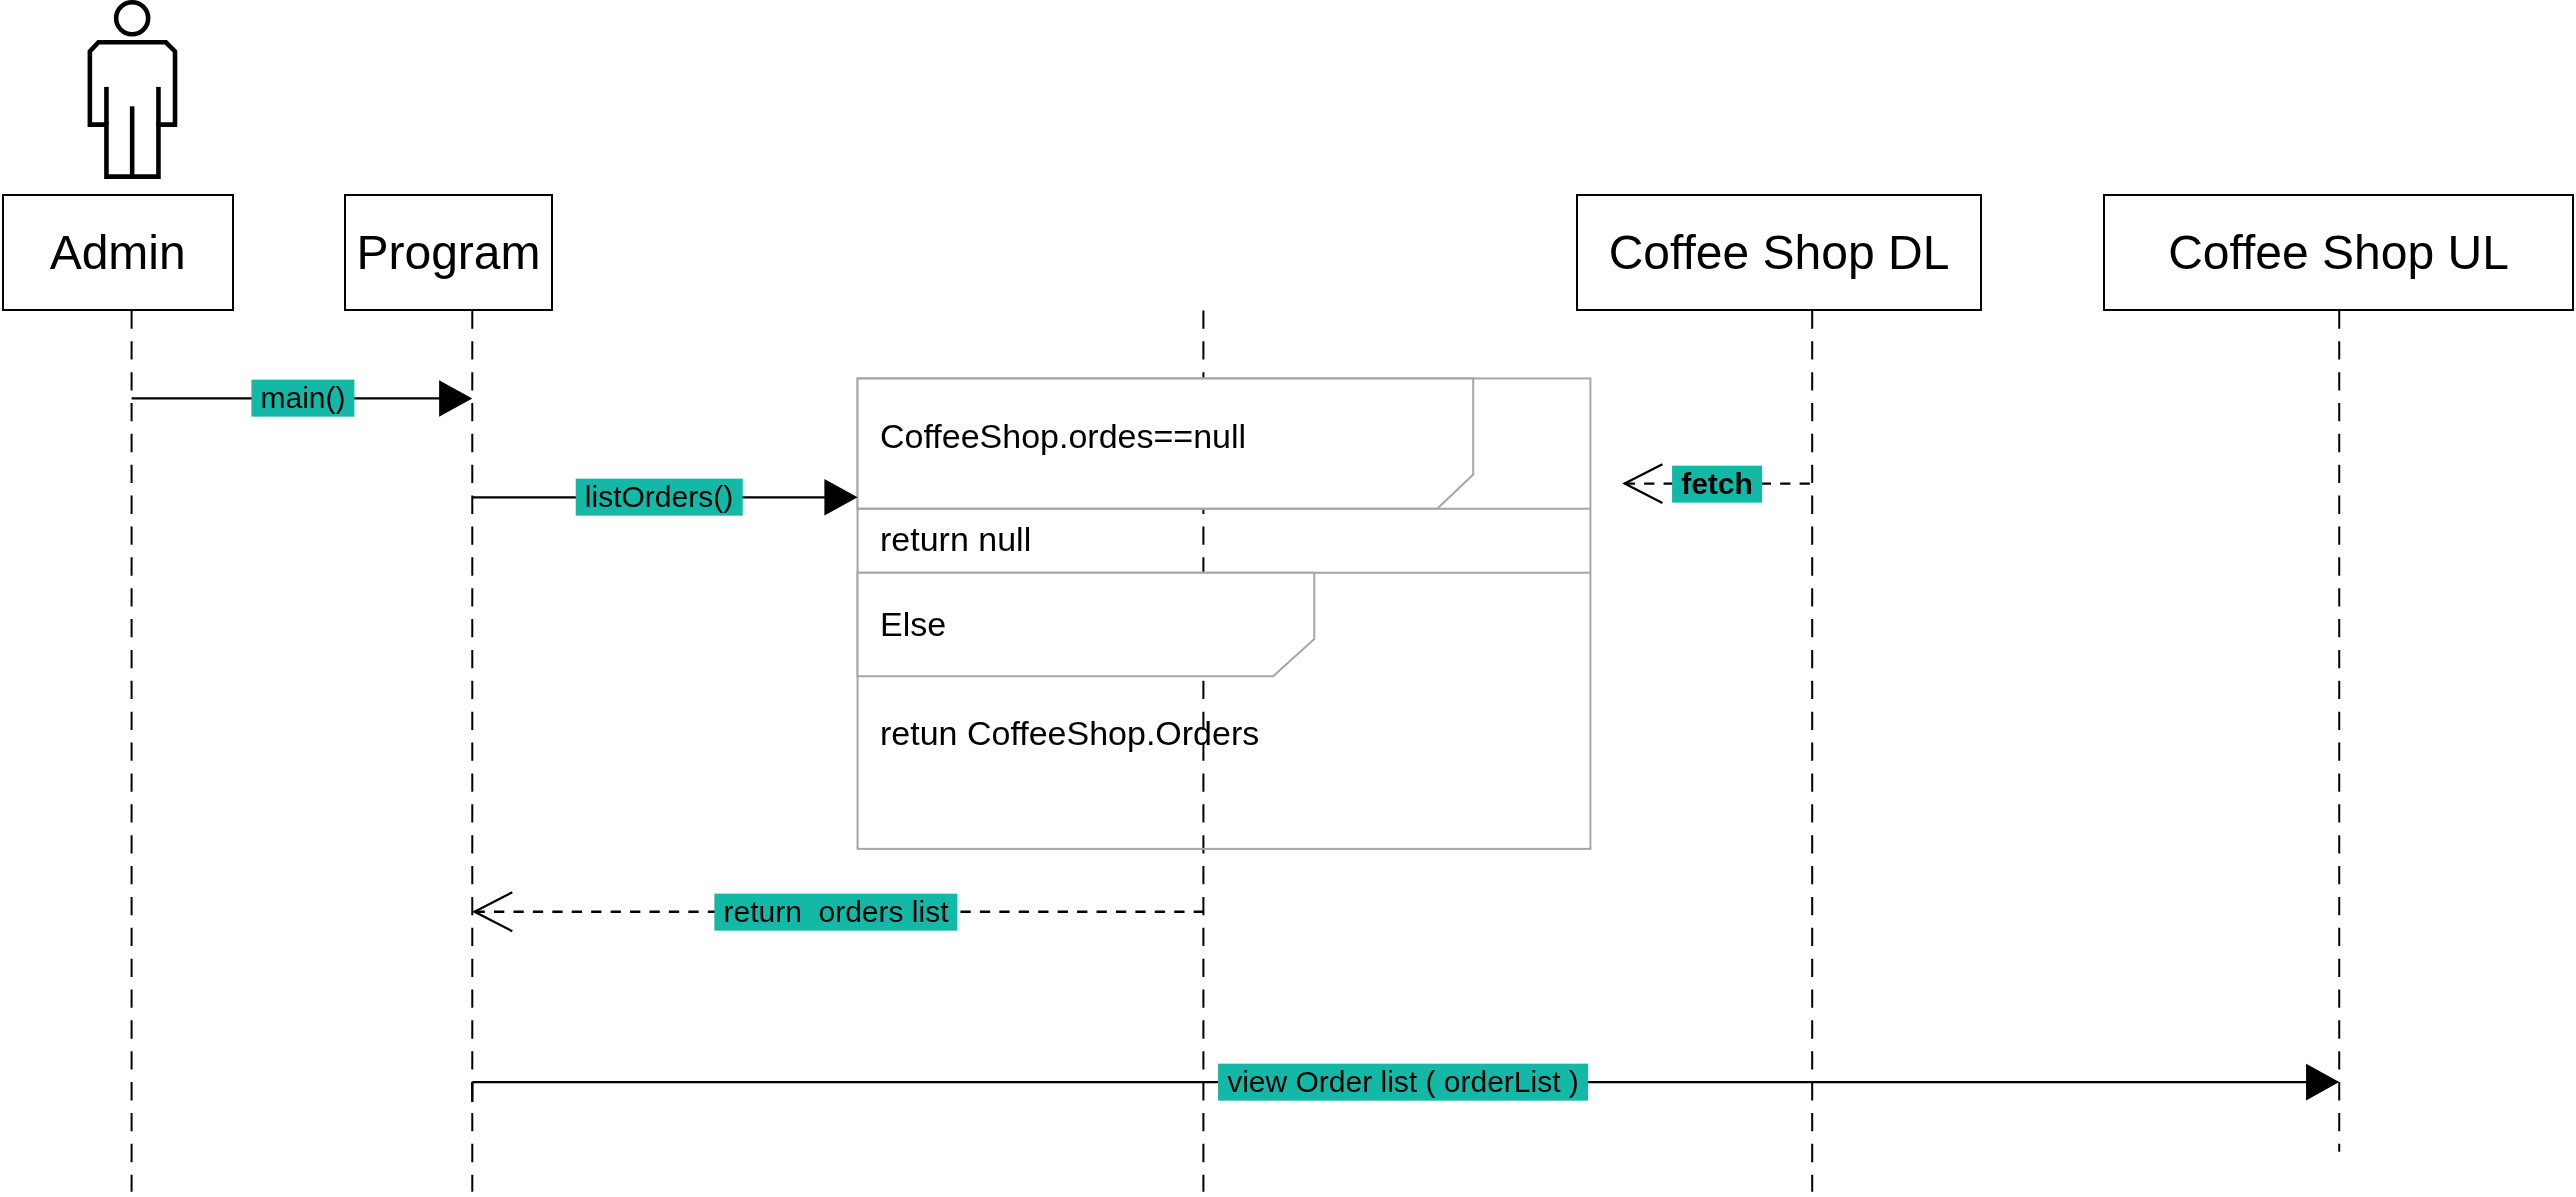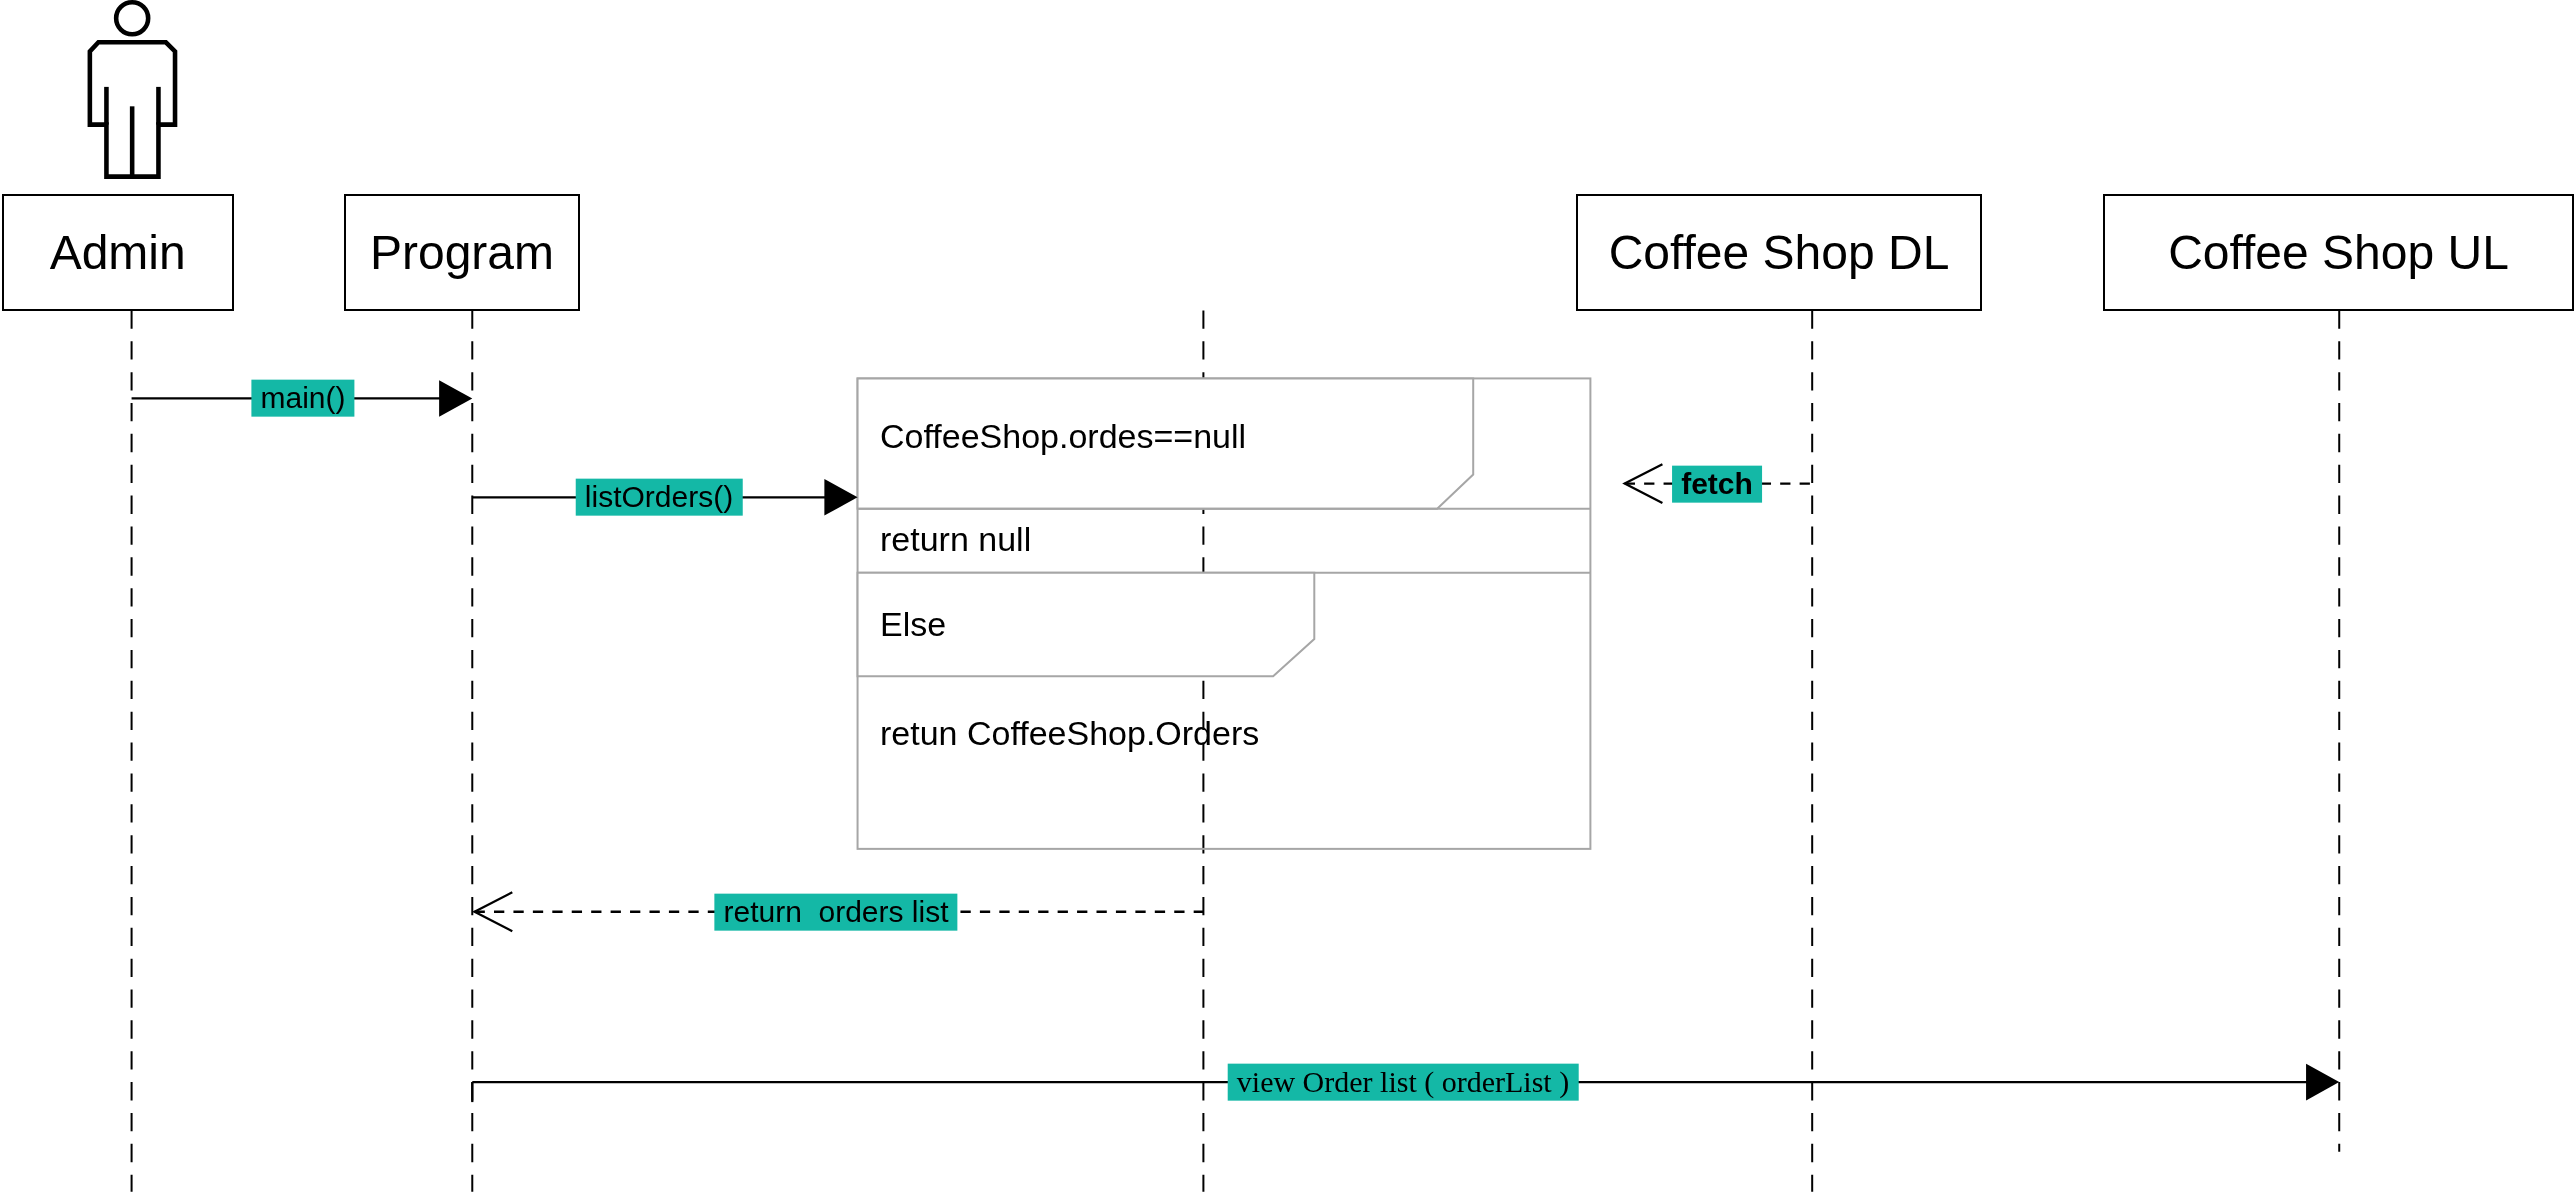--- a/index.html
+++ b/index.html
@@ -107,35 +107,35 @@
     <g>
       <line x1="826" y1="1893" x2="4038" y2="1893" stroke="#000000" stroke-width="4"></line>
       <line x1="826" y1="1893" x2="826" y2="1928" stroke="#000000" stroke-width="4"></line>
       <polygon points="4092,1893 4034,1861 4034,1925" fill="#000000"></polygon>
     </g>
   </svg>
 
   <div class="actor-box" style="left:1.7px;    width:232px;align-items:center;">
     <span>Admin</span>
   </div>
-  <div class="actor-box" style="left:344px;  width:236px;">
+  <div class="actor-box" style="left:344px;  width:209px;">
     <span>Program</span>
   </div>
   <div class="actor-box" style="left:1576px; width:406px;">
     <span>Coffee Shop DL</span>
   </div>
   <div class="actor-box" style="left:2103px; width:471px;text-align:center;">
     <span>Coffee Shop UL</span>
   </div>
 
   <div class="msg-label" style="left:303px;  top:398px;">main()</div>
   <div class="msg-label" style="left:659px; top:497px;">listOrders()</div>
   <div class="msg-label" style="left:1717px; top:484px;font-weight:bold;">fetch</div>
   <div class="msg-label" style="left:836px; top:912px;">return  orders list</div>
-  <div class="msg-label" style="left:1403px; top:1082px;font-family:Liberation Serif, serif;">view Order list ( orderList )</div>
+  <div class="msg-label" style="left:1403px; top:1082px;">view Order list ( orderList )</div>
 
   <div class="frag-label" style="left:880px; top:437px;">CoffeeShop.ordes==null</div>
   <div class="frag-label" style="left:880px; top:540px;">return null</div>
   <div class="frag-label" style="left:880px; top:625px;">Else</div>
   <div class="frag-label" style="left:880px; top:734px;">retun CoffeeShop.Orders</div>
 
 </div>
 
 
 </body></html>

